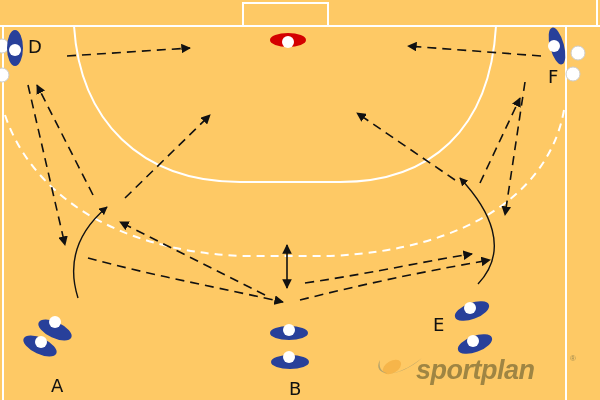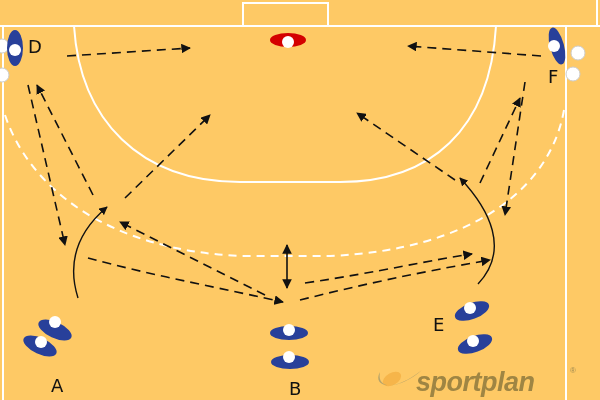--- a/index.html
+++ b/index.html
@@ -1,20 +1,20 @@
 <!DOCTYPE html>
 <html><head>
 <meta charset="utf-8">
 <style>
   html, body { margin: 0; padding: 0; }
   body { width: 600px; height: 400px; overflow: hidden; background: #fec965; font-family: "Liberation Sans", sans-serif; }
   .stage { position: relative; width: 600px; height: 400px; }
   svg { position: absolute; left: 0; top: 0; }
   .lbl { position: absolute; font-family: "DejaVu Sans", sans-serif; font-size: 18px; color: #111; line-height: 1; }
-  .logo { position: absolute; left: 372px; top: 364px; width: 215px; height: 36px; text-align: center; }
+  .logo { position: absolute; left: 372px; top: 352px; width: 215px; height: 36px; text-align: center; }
   .logo-text { position: absolute; left: 44px; top: 3px; font-family: "Liberation Sans", sans-serif; font-weight: bold; font-style: italic; font-size: 27px; color: #8f7a3e; opacity: 0.85; letter-spacing: -0.5px; }
   .logo-reg { position: absolute; left: 198px; top: 2px; font-size: 8px; color: #a08a50; }
 </style>
 </head>
 <body>
 
 <div class="stage">
   <svg width="600" height="400" viewBox="0 0 600 400">
     <defs>
       <marker id="ah" viewBox="0 0 10 10" refX="9" refY="5" markerWidth="6" markerHeight="6" orient="auto-start-reverse">

